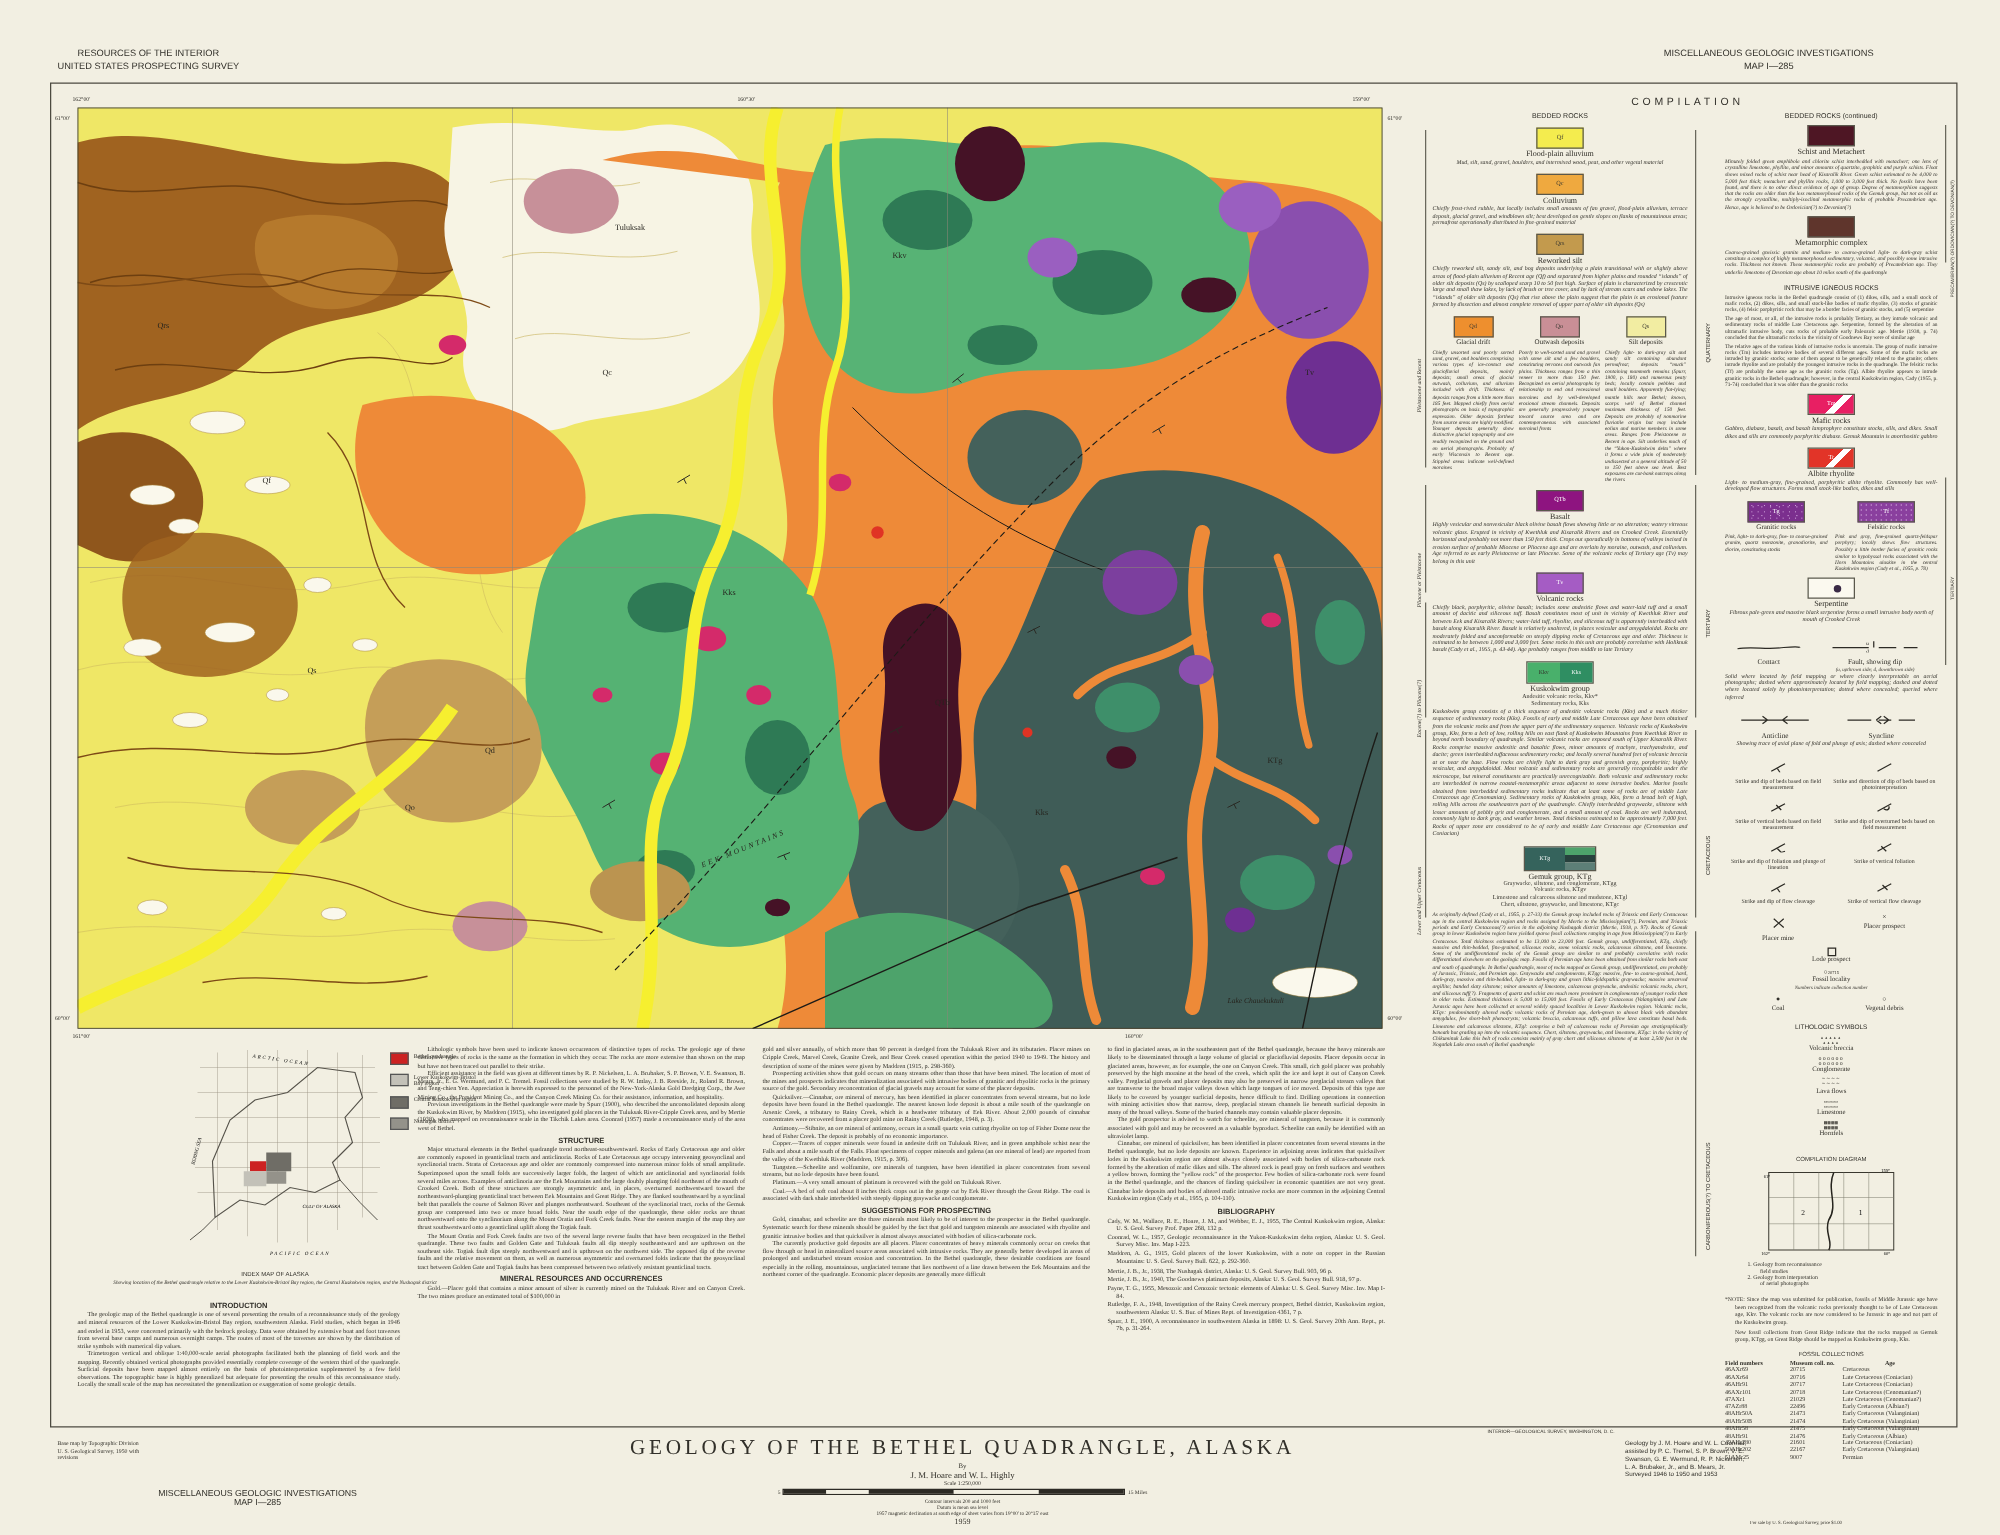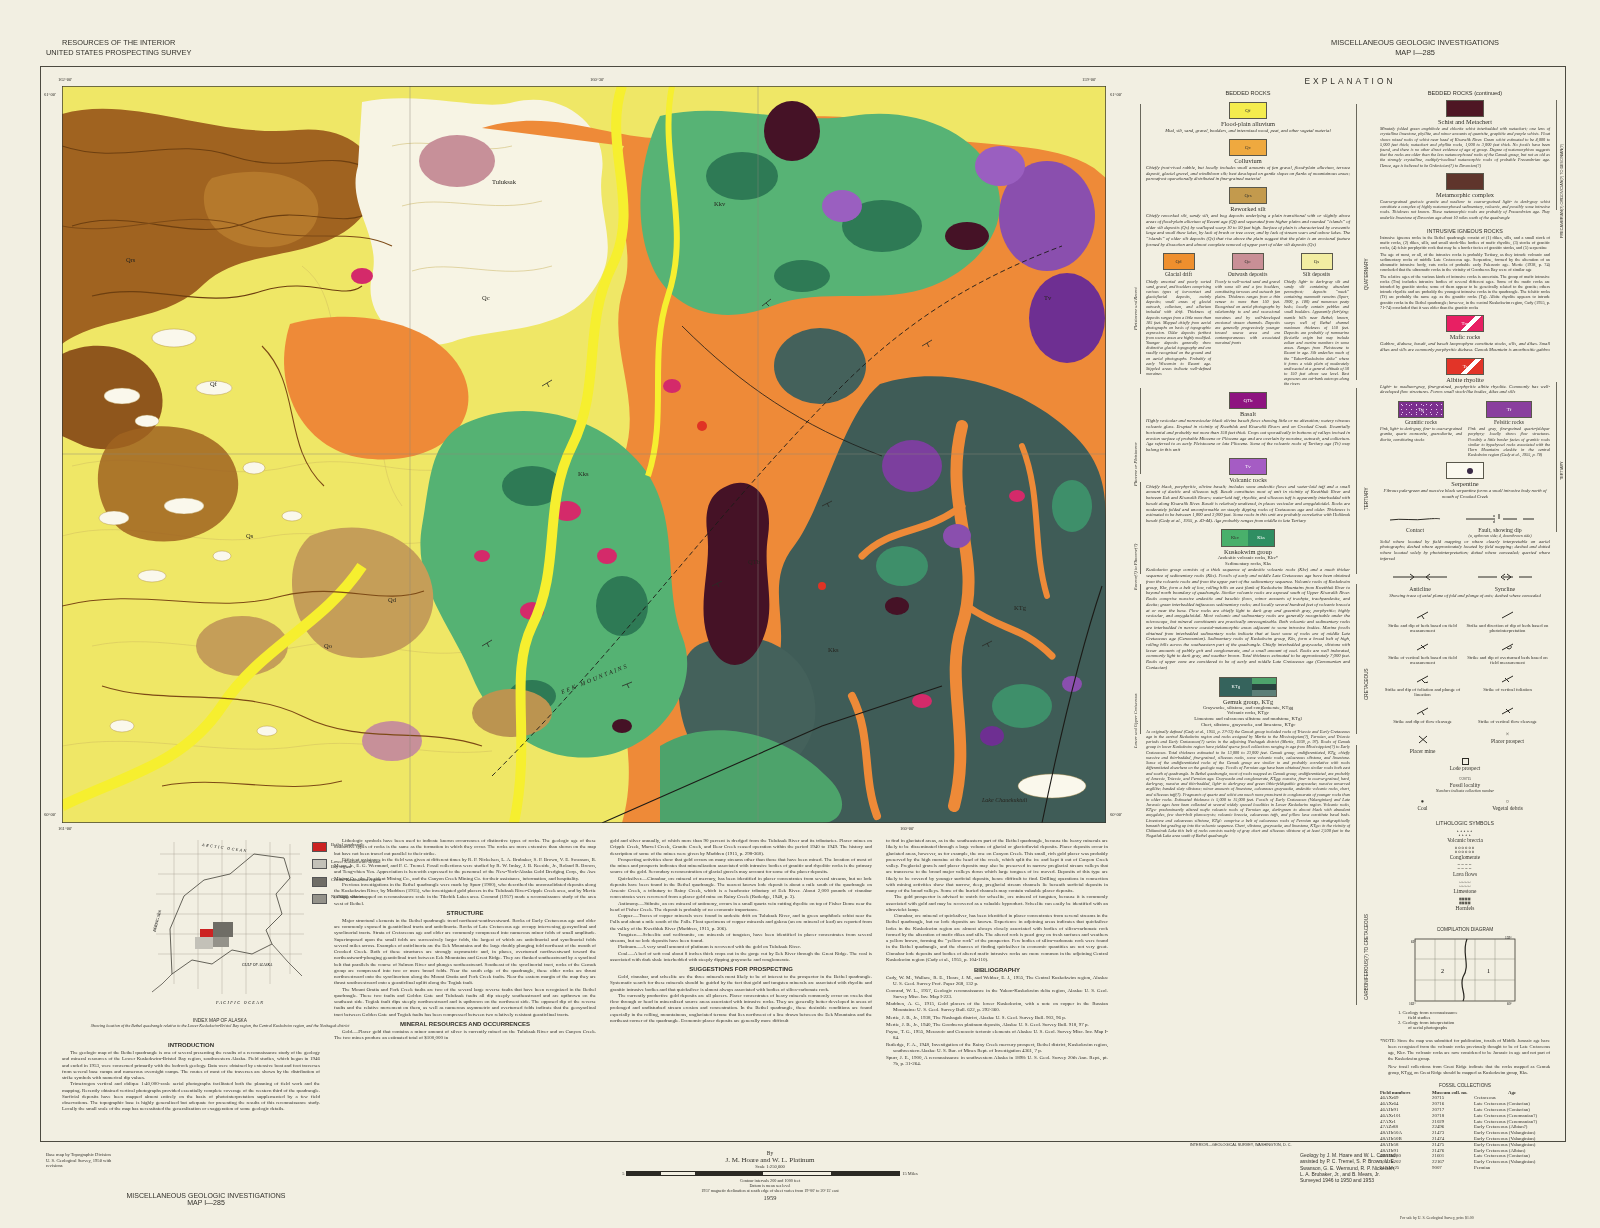--- a/index.html
+++ b/index.html
@@ -240,21 +240,21 @@
   <div class="abs t4" style="left:58px;top:77px">162°00'</div>
   <div class="abs t4" style="left:590px;top:77px">160°30'</div>
   <div class="abs t4" style="left:1082px;top:77px">159°00'</div>
   <div class="abs t4" style="left:58px;top:826px">161°00'</div>
   <div class="abs t4" style="left:900px;top:826px">160°00'</div>
   <div class="abs t4" style="left:44px;top:92px">61°00'</div>
   <div class="abs t4" style="left:44px;top:812px">60°00'</div>
   <div class="abs t4" style="left:1110px;top:92px">61°00'</div>
   <div class="abs t4" style="left:1110px;top:812px">60°00'</div>
 
-  <div class="abs sans t8 ls3 ctr" style="left:1240px;top:76px;width:220px">EXPLANATION</div>
+  <div class="abs sans t8 ls3 ctr" style="left:1240px;top:76px;width:220px">COMPILATION</div>
 
   <div class="abs" style="left:1146px;top:90px;width:204px">
     <div class="sans ctr" style="font-size:5.6px">BEDDED ROCKS</div>
     <div style="margin-top:6px">
       <div class="sw" style="background:#f4ec4e"><span>Qf</span></div>
       <div class="lname">Flood-plain alluvium</div>
       <div class="ldesc ctr" style="text-align:center">Mud, silt, sand, gravel, boulders, and intermixed wood, peat, and other vegetal material</div>
     </div>
     <div style="margin-top:5px">
       <div class="sw" style="background:#efa93f"><span>Qc</span></div>
@@ -723,22 +723,23 @@
 
         <div class="bibentry">Payne, T. G., 1955, Mesozoic and Cenozoic tectonic elements of Alaska:  U. S. Geol. Survey Misc. Inv. Map I-84.</div>
 
         <div class="bibentry">Rutledge, F. A., 1948, Investigation of the Rainy Creek mercury prospect, Bethel district, Kuskokwim region, southwestern Alaska:  U. S. Bur. of Mines Rept. of Investigation 4361, 7 p.</div>
 
         <div class="bibentry">Spurr, J. E., 1900, A reconnaissance in southwestern Alaska in 1898:  U. S. Geol. Survey 20th Ann. Rept., pt. 7b, p. 31-264.</div>
       </div>
   </div>
 
   <div class="abs ctr" style="left:420px;top:1148px;width:700px">
+    <div class="ls3" style="font-size:17px">GEOLOGY OF THE BETHEL QUADRANGLE, ALASKA</div>
     <div style="font-size:5.4px;margin-top:2px">By</div>
-    <div style="font-size:7px">J. M. Hoare and W. L. Platinum</div>
+    <div style="font-size:7px">J. M. Hoare and W. L. Highly</div>
     <div style="font-size:4.6px">Scale 1:250,000</div>
     <div style="display:flex;justify-content:center;align-items:center;margin-top:2px">
       <span style="font-size:4.4px;margin-right:2px">5</span>
       <span style="display:inline-flex;height:3px;border:.6px solid #2c2a24">
         <i style="width:34px;background:#2c2a24"></i>
           <i style="width:34px;background:#f2efe2"></i>
           <i style="width:68px;background:#2c2a24"></i>
           <i style="width:68px;background:#f2efe2"></i>
           <i style="width:68px;background:#2c2a24"></i>
       </span>

